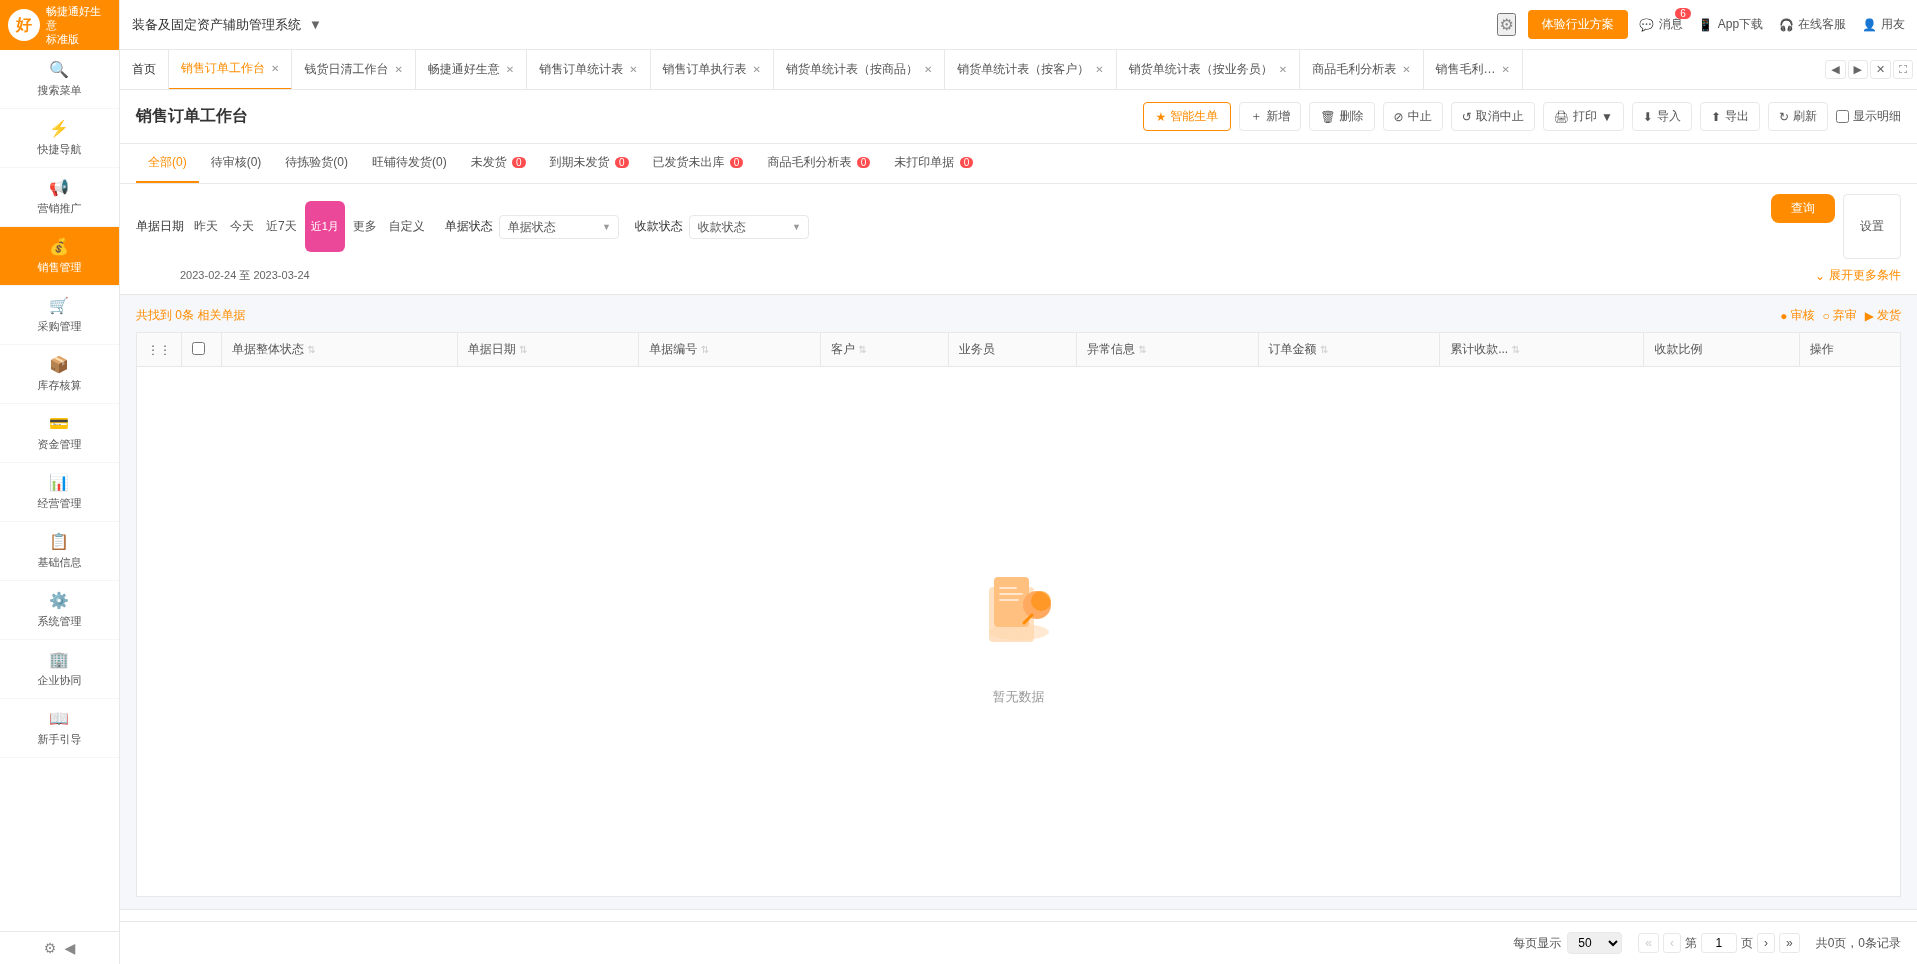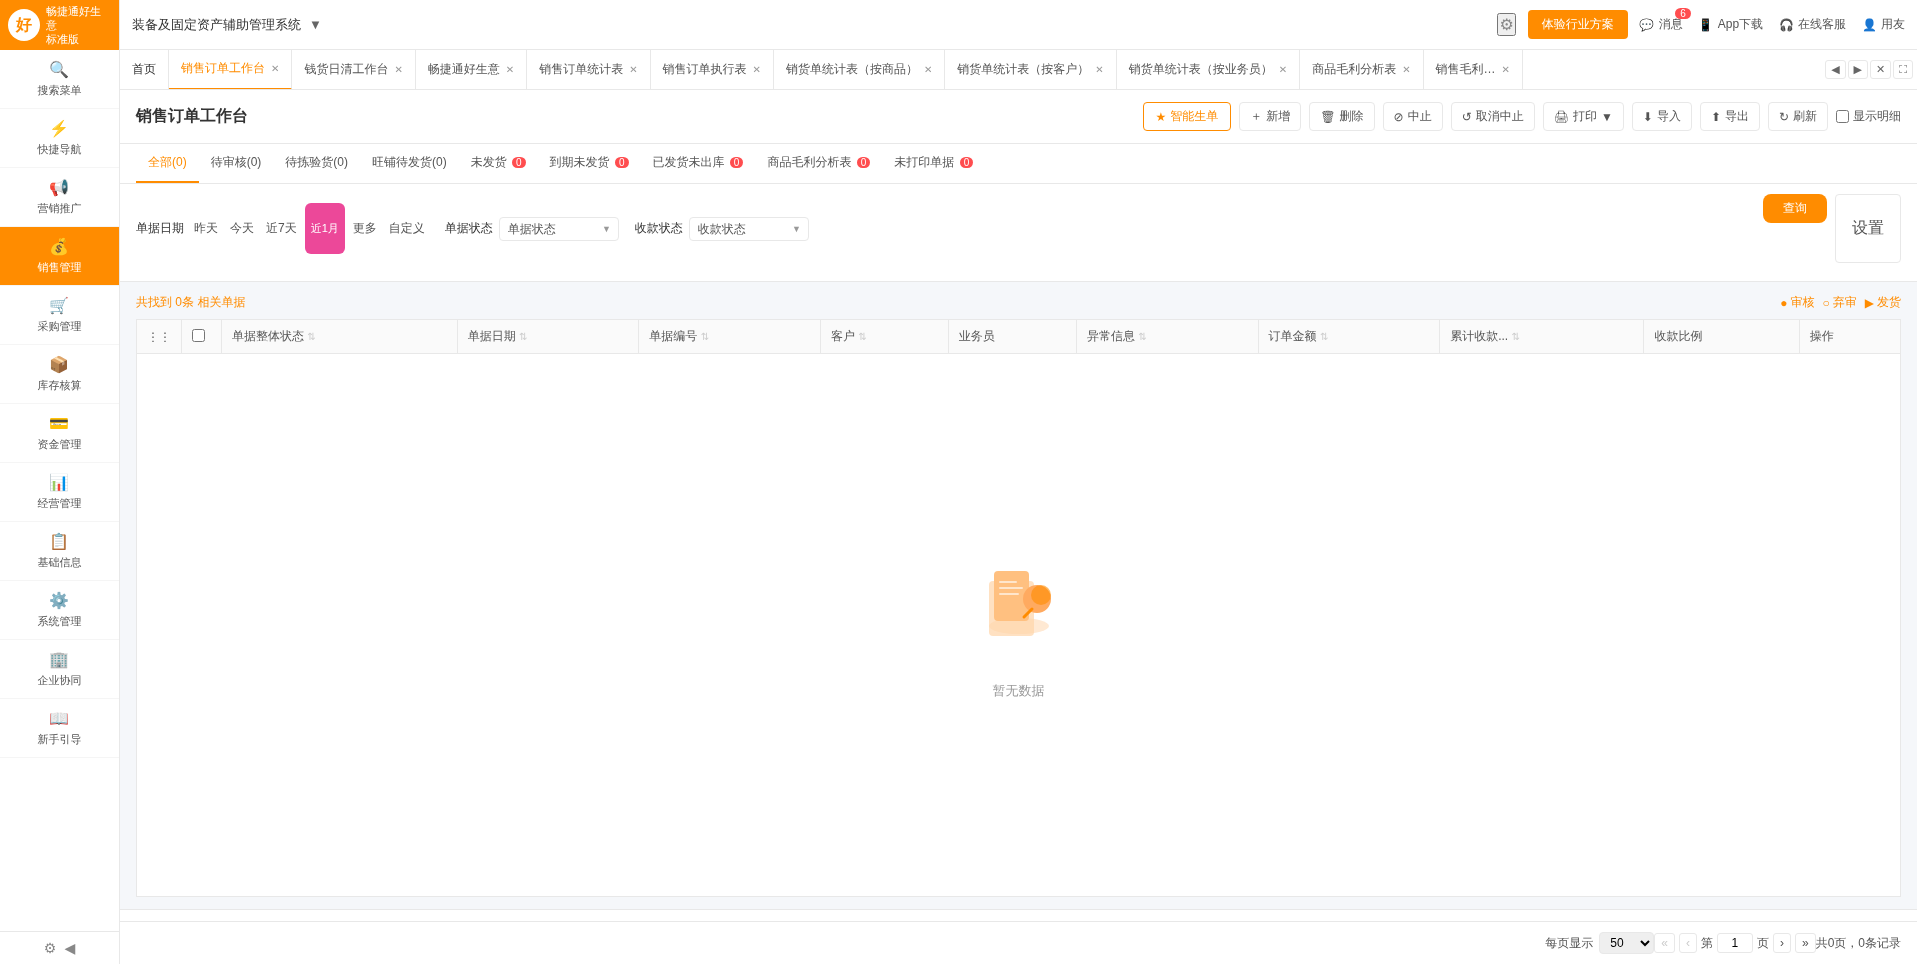--- a/index.html
+++ b/index.html
@@ -39,21 +39,21 @@
     .tab-nav-btn { background: none; border: 1px solid #e8e8e8; border-radius: 3px; padding: 2px 5px; cursor: pointer; color: #666; font-size: 11px; }
 
     
     .page-content { flex: 1; display: flex; flex-direction: column; overflow: hidden; background: #f5f7fa; }
     .page-header { background: white; padding: 12px 16px; display: flex; align-items: center; justify-content: space-between; border-bottom: 1px solid #e8e8e8; flex-shrink: 0; }
     .page-title { font-size: 16px; font-weight: 600; color: #333; }
     .page-actions { display: flex; align-items: center; gap: 8px; }
     .btn-smart { background: white; border: 1px solid #ff8c00; color: #ff8c00; padding: 5px 12px; border-radius: 4px; cursor: pointer; font-size: 12px; display: flex; align-items: center; gap: 4px; }
     .btn-action { background: none; border: 1px solid #e8e8e8; color: #555; padding: 5px 10px; border-radius: 4px; cursor: pointer; font-size: 12px; display: flex; align-items: center; gap: 4px; }
     .btn-query { background: #ff8c00; color: white; border: none; padding: 6px 20px; border-radius: 8px; cursor: pointer; font-size: 12px; }
-    .btn-set { background: white; border: 1px solid #e8e8e8; color: #555; padding: 23px 16px; border-radius: 4px; cursor: pointer; font-size: 16px; }
+    .btn-set { background: white; border: 1px solid #e8e8e8; color: #555; padding: 23px 16px; border-radius: 4px; cursor: pointer; font-size: 12px; }
     .display-detail-cb { display: flex; align-items: center; gap: 4px; font-size: 12px; color: #555; cursor: pointer; }
 
     
     .subtabs { background: white; padding: 0 16px; border-bottom: 1px solid #e8e8e8; display: flex; align-items: center; gap: 0; flex-shrink: 0; }
     .subtab { padding: 10px 12px; cursor: pointer; font-size: 12px; color: #555; border-bottom: 2px solid transparent; white-space: nowrap; }
     .subtab.active { color: #ff8c00; border-bottom-color: #ff8c00; }
     .subtab-badge { background: #ff4d4f; color: white; border-radius: 10px; padding: 0 4px; font-size: 10px; margin-left: 2px; }
 
     
     .filter-area { background: white; padding: 10px 16px; border-bottom: 1px solid #e8e8e8; flex-shrink: 0; }
@@ -80,21 +80,21 @@
     .data-table th .sort-icon { color: #ccc; font-size: 10px; }
     .th-checkbox { width: 40px; text-align: center; }
     .th-drag { width: 30px; }
 
     
     .empty-state { flex: 1; display: flex; flex-direction: column; align-items: center; justify-content: center; background: white; border: 1px solid #e8e8e8; border-top: none; }
     .empty-icon { font-size: 80px; color: #ffcca0; margin-bottom: 12px; }
     .empty-text { color: #999; font-size: 13px; }
 
     
-    .pagination { background: white; border-top: 1px solid #e8e8e8; padding: 10px 16px; display: flex; align-items: center; justify-content: flex-end; gap: 0; flex-shrink: 0; }
+    .pagination { background: white; border-top: 1px solid #e8e8e8; padding: 10px 16px; display: flex; align-items: center; justify-content: flex-end; gap: 16px; flex-shrink: 0; }
     .page-size { display: flex; align-items: center; gap: 6px; font-size: 12px; color: #555; }
     .page-size select { border: 1px solid #e8e8e8; border-radius: 4px; padding: 2px 6px; font-size: 12px; }
     .page-nav { display: flex; align-items: center; gap: 4px; font-size: 12px; color: #555; }
     .page-nav-btn { background: none; border: 1px solid #e8e8e8; border-radius: 3px; padding: 2px 6px; cursor: pointer; color: #555; font-size: 12px; }
     .page-nav-btn:disabled { color: #ccc; cursor: not-allowed; }
     .page-input { border: 1px solid #e8e8e8; border-radius: 3px; padding: 2px 6px; width: 36px; text-align: center; font-size: 12px; }
     .page-info { color: #555; font-size: 12px; }
 
     .scrollbar-area { height: 12px; background: white; border-top: 1px solid #e8e8e8; flex-shrink: 0; overflow-x: auto; }
     .scrollbar-inner { width: 1200px; height: 1px; }
@@ -357,20 +357,29 @@
           <span class="filter-label">收款状态</span>
           <div class="filter-select-wrap">
             <select class="filter-select">
               <option>收款状态</option>
             </select>
           </div>
         </div>
         <div style="margin-left:auto; display:flex; gap:8px; align-items:flex-start;">
           <button class="btn-query">查询</button>
           <button class="btn-set">设置</button>
+        </div>
+      </div>
+      <div class="filter-row" style="margin-bottom:0;">
+        <div style="font-size:11px; color:#666; padding-left:44px;">2023-02-24 至 2023-03-24</div>
+        <div style="margin-left:auto;">
+          <span class="expand-btn">
+            <span>⌄</span>
+            <span>展开更多条件</span>
+          </span>
         </div>
       </div>
     </div>
 
     <div class="table-area">
       <div class="table-meta">
         <span class="table-count">
           <span>共找到</span>
           <span style="color:#ff8c00;">0条</span>
           <span>相关单据</span>

